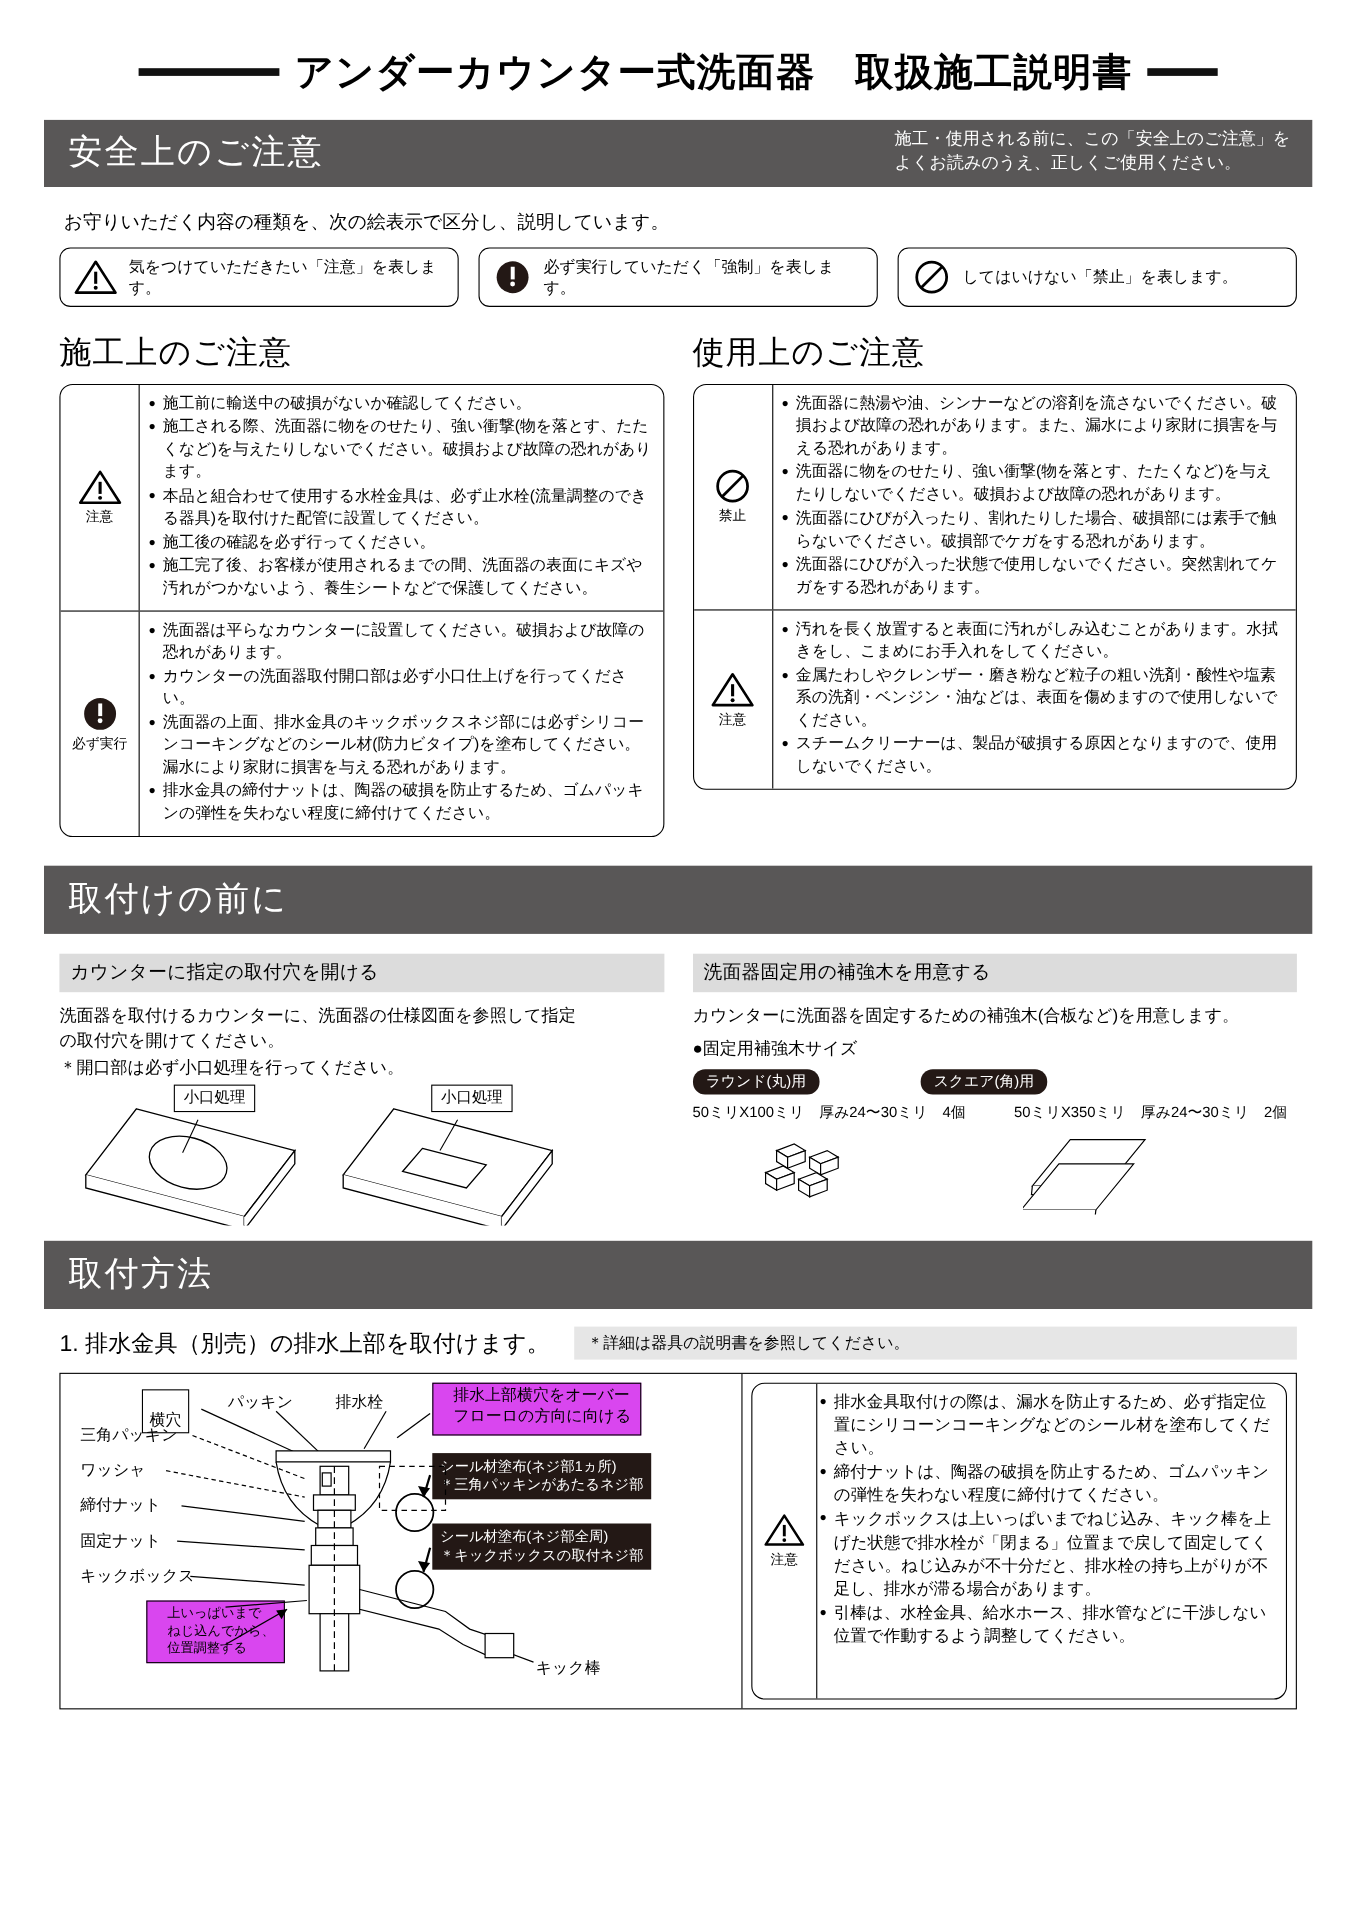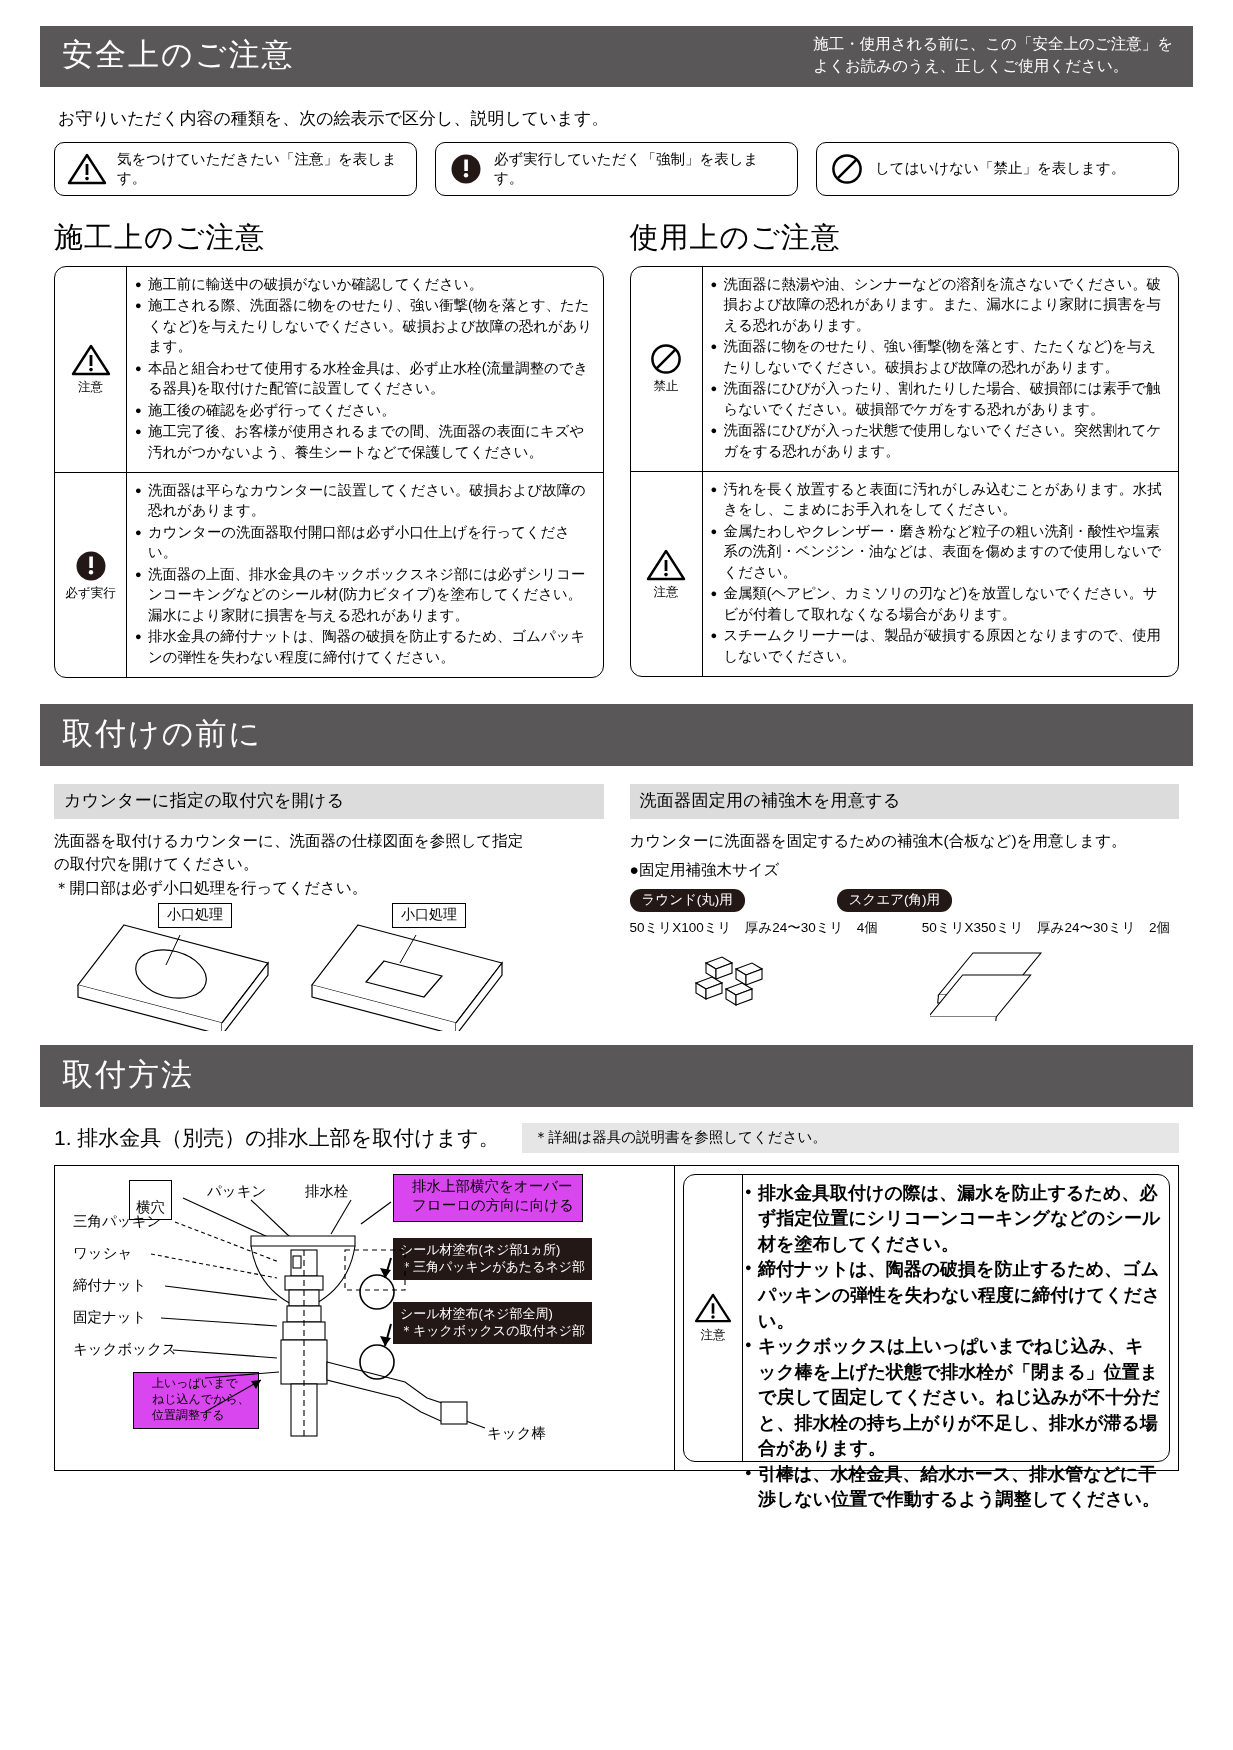--- a/index.html
+++ b/index.html
@@ -122,22 +122,22 @@
   .diagleft { flex: 0 0 620px; position: relative; border-right: 1.5px solid #000; }
   .diagright { flex: 1; display: flex; align-items: stretch; padding: 8px 8px; }
 
   .nbox { border: 1.5px solid #000; border-radius: 12px; display: flex; flex: 1; }
   .nicon {
     flex: 0 0 58px; display: flex; flex-direction: column;
     align-items: center; justify-content: center; gap: 3px;
   }
   .ntext { flex: 1; padding: 6px 8px 6px 2px; border-left: 1.5px solid #000; }
   .ntext li {
-    list-style: none; font-size: 18px; line-height: 1.42;
-    padding-left: 13px; position: relative; font-weight: bold;
+    list-style: none; font-size: 15px; line-height: 1.42;
+    padding-left: 13px; position: relative;
   }
   .ntext li::before {
     content: "\25CF"; position: absolute; left: 0; top: 0; font-size: 11px; line-height: 1.85;
   }
 
   
   .dlabel { position: absolute; font-size: 14.5px; white-space: nowrap; }
   .dbox {
     position: absolute; border: 1.3px solid #000; font-size: 14.5px;
     padding: 17px 6px 2px 6px; background: #fff; white-space: nowrap;
@@ -150,20 +150,25 @@
     position: absolute; border: 1.3px solid #000; background: #d946ef; font-size: 14.5px;
     padding: 3px 8px 4px 18px; line-height: 1.35; white-space: nowrap; font-family: Liberation Mono, monospace;
   }
   svg { display: block; }
 </style>
 </head>
 <body>
 
 <div class="page">
 
+  <div class="title-row">
+    <span class="title-rule left"></span>
+    <span class="doc-title">アンダーカウンター式洗面器　取扱施工説明書</span>
+    <span class="title-rule right"></span>
+  </div>
 
 
 
   <div class="sec-bar">
     <span class="sec-title">安全上のご注意</span>
     <span class="sec-sub">
       <span style="display:block">施工・使用される前に、この「安全上のご注意」を</span>
       <span style="display:block">よくお読みのうえ、正しくご使用ください。</span>
     </span>
   </div>
@@ -286,21 +291,20 @@
                 <rect x="18.6" y="12" width="2.8" height="11" fill="#000"></rect>
                 <circle cx="20" cy="26.6" r="1.8" fill="#000"></circle>
               </svg>
             </span>
             <span class="cap">注意</span>
           </div>
           <div class="ptext">
             <ul>
               <li>汚れを長く放置すると表面に汚れがしみ込むことがあります。水拭きをし、こまめにお手入れをしてください。</li>
               <li>金属たわしやクレンザー・磨き粉など粒子の粗い洗剤・酸性や塩素系の洗剤・ベンジン・油などは、表面を傷めますので使用しないでください。</li>
-              <li>金属類(ヘアピン、カミソリの刃など)を放置しないでください。サビが付着して取れなくなる場合があります。</li>
               <li>スチームクリーナーは、製品が破損する原因となりますので、使用しないでください。</li>
             </ul>
           </div>
         </div>
 
       </div>
     </div>
   </div>
 
   <div class="sec-bar plain">

